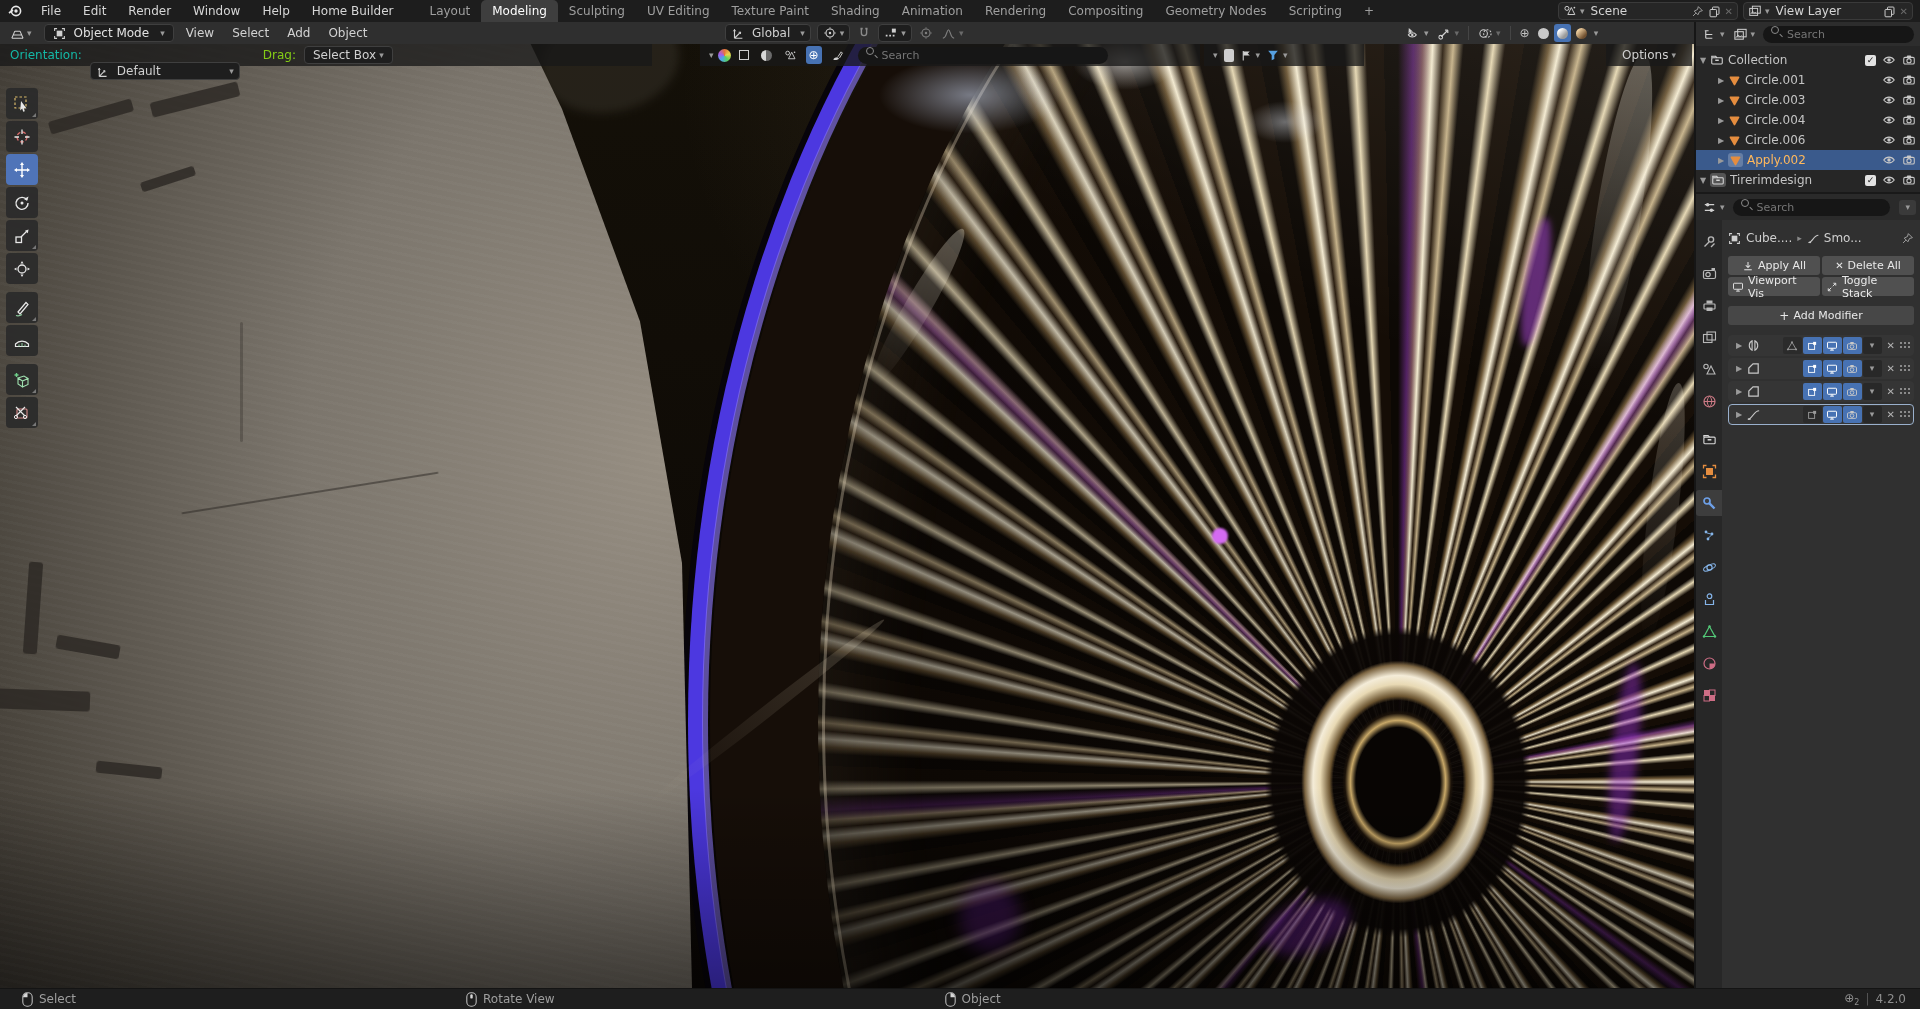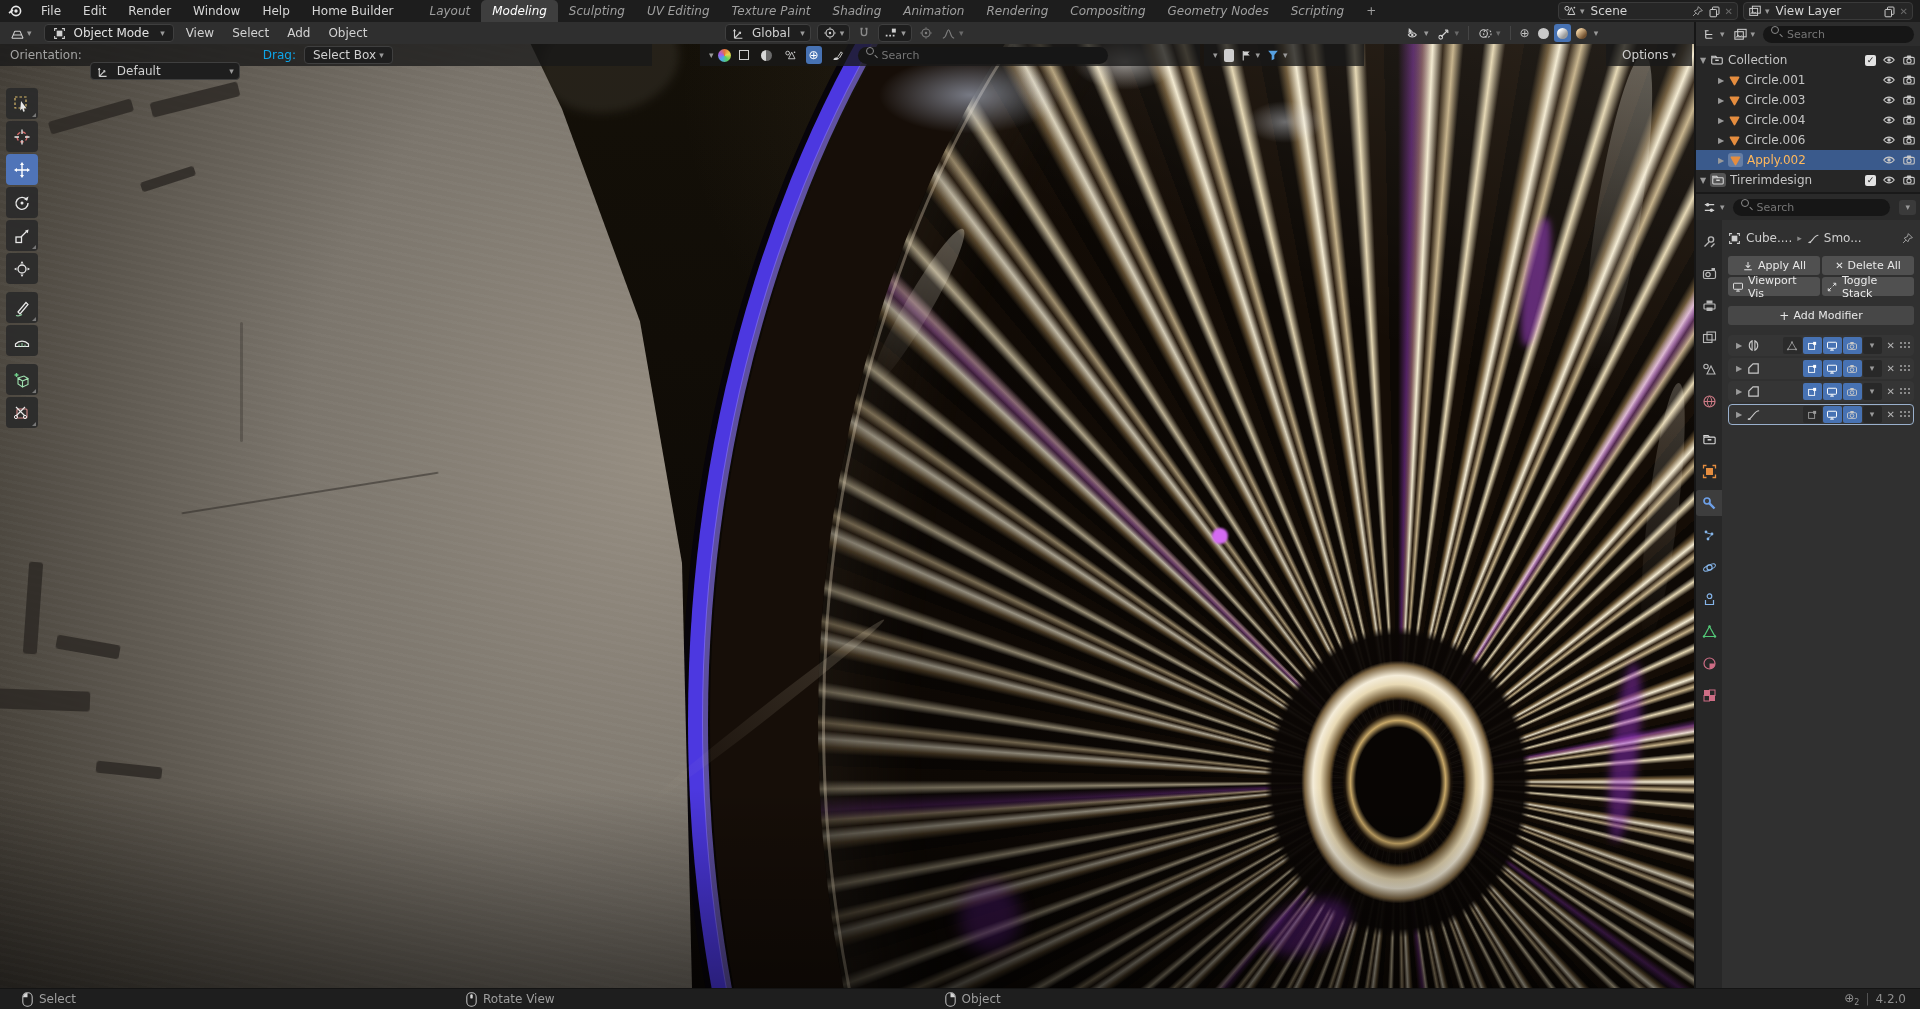--- a/index.html
+++ b/index.html
@@ -7,21 +7,21 @@
   body{font-family:"DejaVu Sans","Liberation Sans",sans-serif;font-size:12px;color:#c8c8c8;
        -webkit-font-smoothing:antialiased;}
   #app{position:relative;width:1920px;height:1009px;overflow:hidden;background:#0b0806;}
   .r{position:absolute;}
   .row{display:flex;align-items:center;}
   svg.ic{display:inline-block;vertical-align:middle;flex:none;}
   .chev{color:#9a9a9a;font-size:9px;line-height:1;margin-left:3px;}
   
   #topbar{left:0;top:0;width:1920px;height:22px;background:#1d1d1d;display:flex;align-items:center;z-index:60;}
   .tmenu{padding:0 11px;color:#d6d6d6;height:22px;display:flex;align-items:center;cursor:default;}
-  .wtabs{display:flex;align-items:flex-end;height:22px;margin-left:14px;font-style:italic;}
+  .wtabs{display:flex;align-items:flex-end;height:22px;margin-left:14px;}
   .wtab{padding:3px 11px 4px;color:#9f9f9f;border-radius:5px 5px 0 0;height:22px;display:flex;align-items:center;}
   .wtab.active{background:#3e3e3e;color:#fdfdfd;}
   .idbox{display:flex;align-items:center;background:#262626;border:1px solid #3a3a3a;border-radius:4px;height:18px;padding:0 4px;}
   
   #vheader{left:0;top:22px;width:1694px;height:22px;background:#2f2f2f;display:flex;align-items:center;z-index:50;}
   .pill{display:flex;align-items:center;background:#1e1e1e;border:1px solid #3f3f3f;border-radius:4px;height:18px;padding:0 5px;margin:0 3px;}
   .hmenu{padding:0 9px;color:#d2d2d2;}
   .htile{display:flex;align-items:center;height:18px;padding:0 3px;border-radius:3px;margin:0 1px;}
   .htile.on{background:#4772b3;}
   .sep{width:1px;height:14px;background:#454545;margin:0 5px;}
@@ -533,29 +533,29 @@
         </div>
       <div class="htile">
           <span style="width:11px;height:11px;border-radius:50%;background:linear-gradient(135deg,#f0d0a0 20%,#705030 75%);display:inline-block;"></span>
         </div>
       <span class="chev">▾</span>
     </div>
   </div>
 
   <div id="tsettings" class="r">
     <div class="tsblock" style="left:0;width:652px;padding:0 10px;">
-      <span style="color:#a3a3a3;">Orientation:</span>
+      <span style="color:#14b8a6;">Orientation:</span>
       <div class="pill" style="width:150px;margin-left:8px;color:#d0d0d0;margin-top:32px;">
         <svg class="ic" width="13" height="13">
             <use href="#i-axis"></use>
           </svg>
         <span style="margin-left:8px;flex:1;">Default</span>
         <span class="chev">▾</span>
       </div>
-      <span style="color:#0ea5e9;margin-left:20px;">Drag:</span>
+      <span style="color:#84cc16;margin-left:20px;">Drag:</span>
       <div class="pill" style="margin-left:8px;color:#d0d0d0;padding:0 8px;">
         <span>Select Box</span>
         <span class="chev">▾</span>
       </div>
     </div>
     <div class="tsblock" style="left:700px;width:500px;padding:0 6px;gap:4px;">
       <span class="chev">▾</span>
       <span style="width:13px;height:13px;border-radius:50%;background:conic-gradient(#e8743c,#e8d24c,#5bd25b,#4ba8e8,#a85be8,#e8743c);display:inline-block;"></span>
       <span class="htile">
           <span style="width:10px;height:10px;border:1.3px solid #cfcfcf;display:inline-block;"></span>

